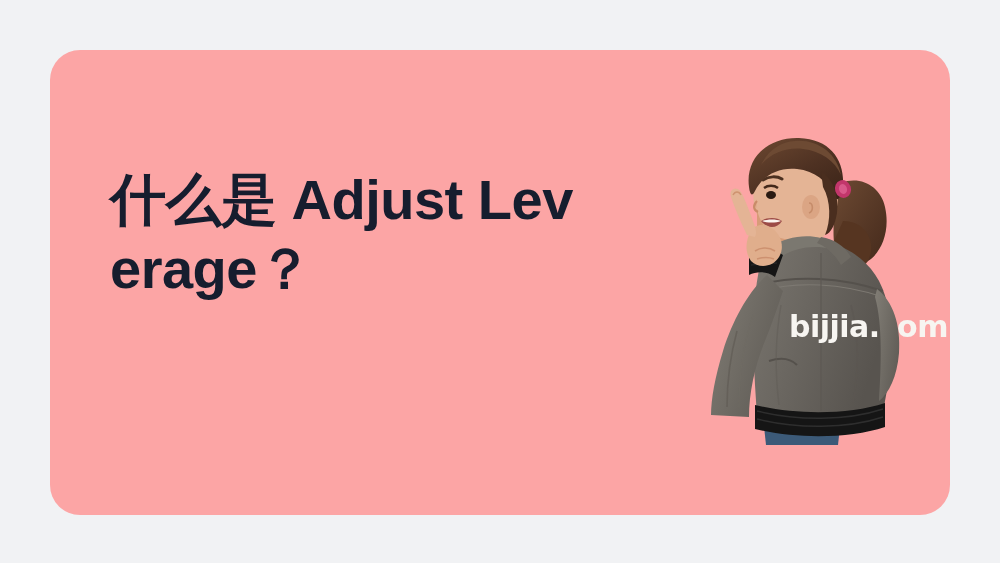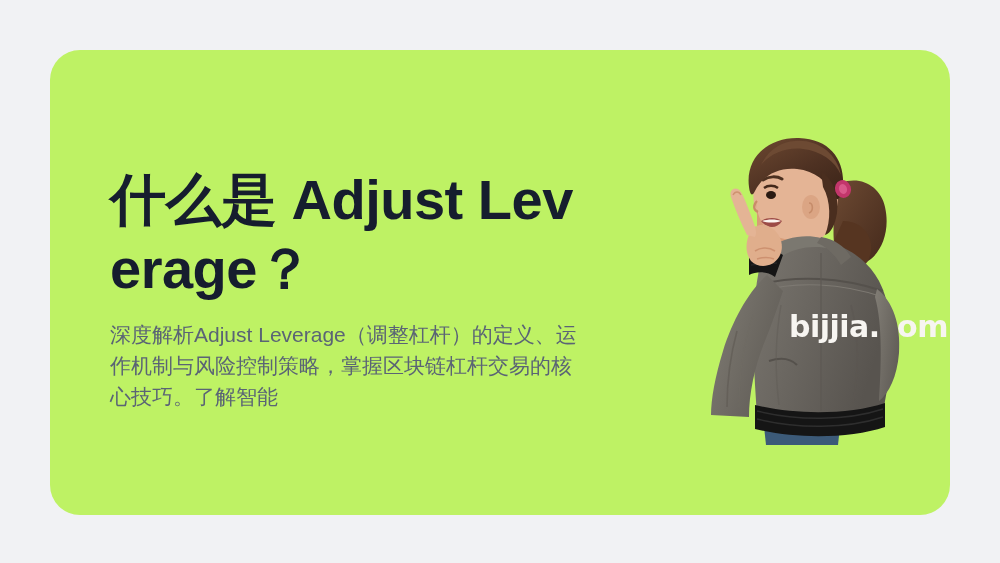--- a/index.html
+++ b/index.html
@@ -17,21 +17,21 @@
     position: relative;
     width: 1000px;
     height: 563px;
   }
   .card {
     position: absolute;
     left: 50px;
     top: 50px;
     width: 900px;
     height: 465px;
-    background: #bef264;
+    background: #fca5a5;
     border-radius: 30px;
   }
   .content {
     position: absolute;
     inset: 0;
   }
   
   .text-block {
     position: absolute;
     left: 60px;
@@ -84,21 +84,20 @@
 </head>
 <body>
 
 <div class="stage">
 
   <div class="card">
     <div class="content">
 
       <div class="text-block">
         <h1 class="headline">什么是 Adjust Leverage？</h1>
-        <p class="subtitle">深度解析Adjust Leverage（调整杠杆）的定义、运作机制与风险控制策略，掌握区块链杠杆交易的核心技巧。了解智能</p>
       </div>
 
       <div class="photo">
         <svg viewBox="0 0 340 360" xmlns="http://www.w3.org/2000/svg">
           <defs>
             <linearGradient id="jacketGrad" x1="0" y1="0" x2="1" y2="0.4">
               <stop offset="0%" stop-color="#7a766f"></stop>
               <stop offset="45%" stop-color="#6b6761"></stop>
               <stop offset="100%" stop-color="#58544f"></stop>
             </linearGradient>

